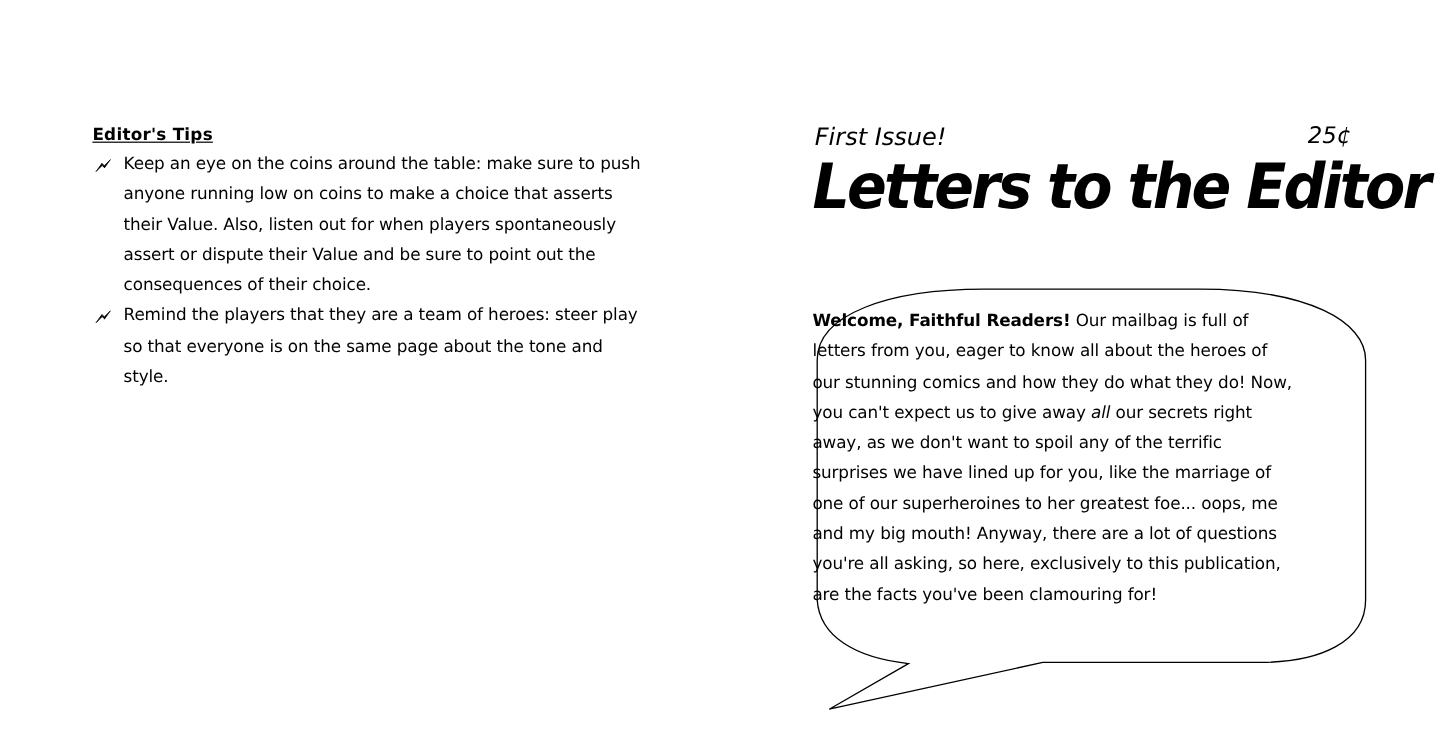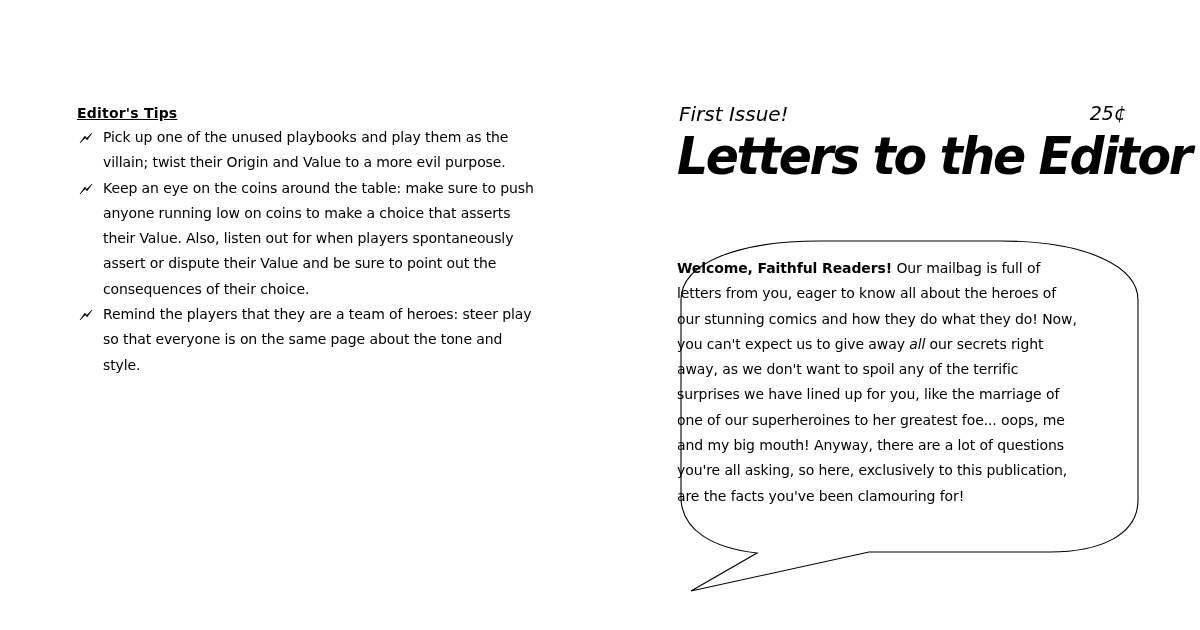--- a/index.html
+++ b/index.html
@@ -121,26 +121,20 @@
            Z" fill="#ffffff" stroke="#000000" stroke-width="1.1" stroke-linejoin="miter"></path>
 </svg>
 
 <div class="left-col">
   <div class="tips-heading">Editor's Tips</div>
   <ul class="tips-list">
     <li class="tip">
       <svg class="tip-bullet" viewBox="0 0 14 12">
           <path d="M1 11 L6 4 L7 7 L13 1 L8 8 L7 5 Z" fill="#000" stroke="#000" stroke-width="0.6"></path>
         </svg>
-      <span class="tip-text">Pick up one of the unused playbooks and play them as the villain; twist their Origin and Value to a more evil purpose.</span>
-    </li>
-    <li class="tip">
-      <svg class="tip-bullet" viewBox="0 0 14 12">
-          <path d="M1 11 L6 4 L7 7 L13 1 L8 8 L7 5 Z" fill="#000" stroke="#000" stroke-width="0.6"></path>
-        </svg>
       <span class="tip-text">Keep an eye on the coins around the table: make sure to push anyone running low on coins to make a choice that asserts their Value. Also, listen out for when players spontaneously assert or dispute their Value and be sure to point out the consequences of their choice.</span>
     </li>
     <li class="tip">
       <svg class="tip-bullet" viewBox="0 0 14 12">
           <path d="M1 11 L6 4 L7 7 L13 1 L8 8 L7 5 Z" fill="#000" stroke="#000" stroke-width="0.6"></path>
         </svg>
       <span class="tip-text">Remind the players that they are a team of heroes: steer play so that everyone is on the same page about the tone and style.</span>
     </li>
   </ul>
 </div>

